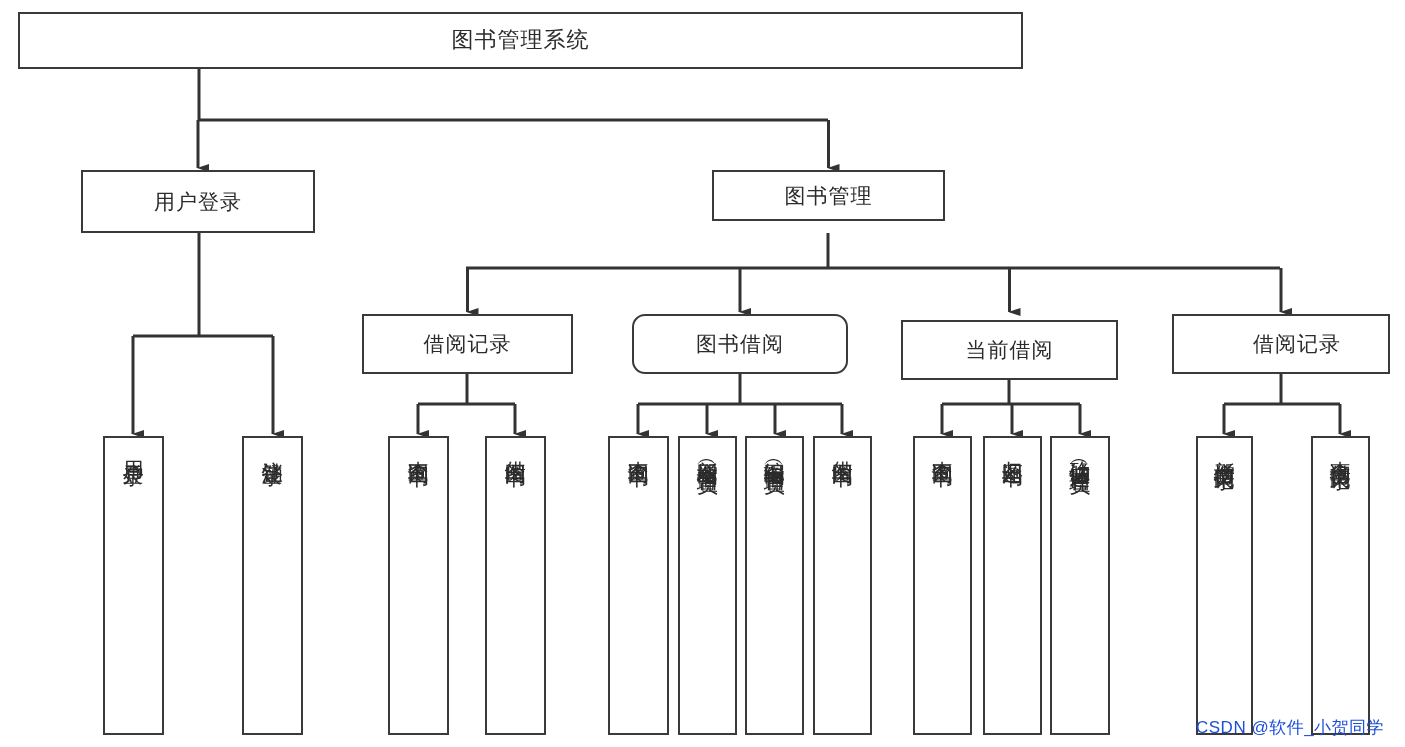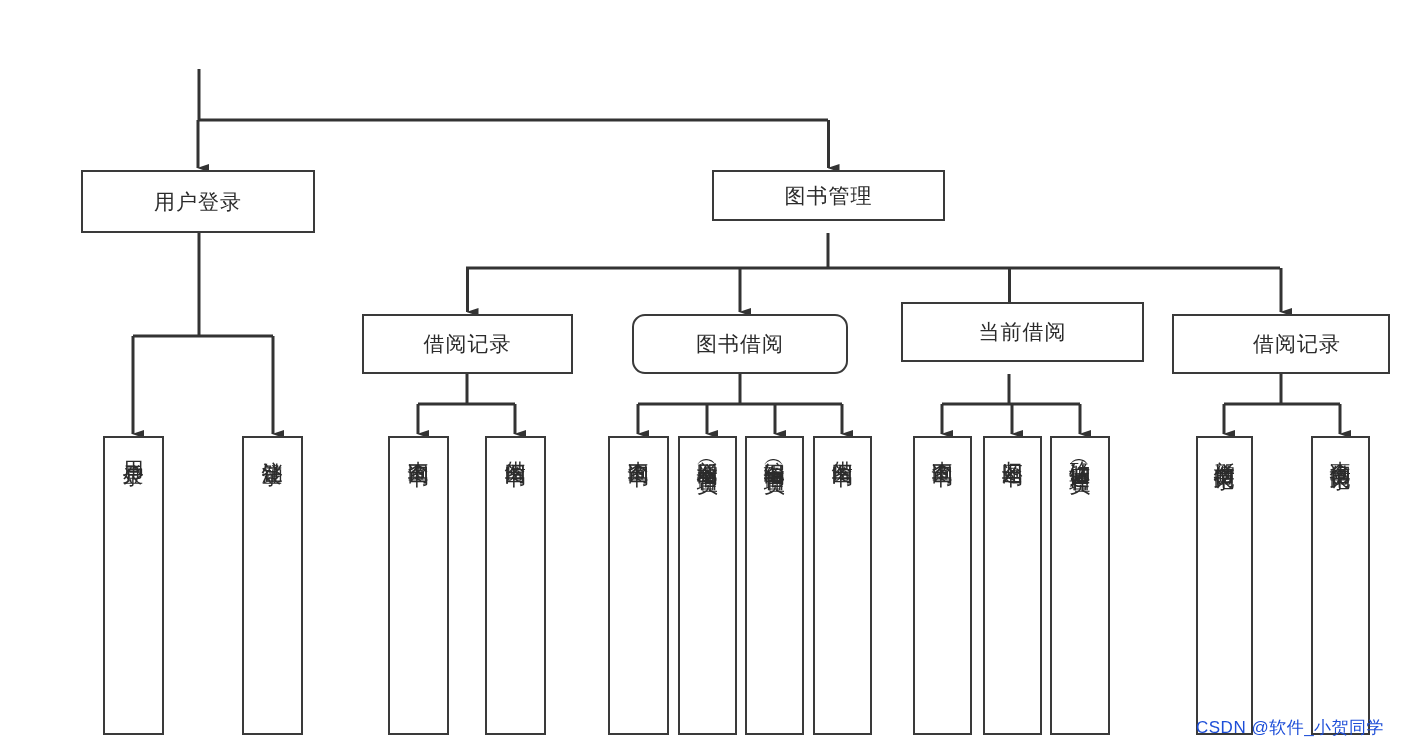--- a/index.html
+++ b/index.html
@@ -104,37 +104,40 @@
         <path d="M942,404 L942,434" marker-end="url(#arrow)"></path>
         <path d="M1012,404 L1012,434" marker-end="url(#arrow)"></path>
         <path d="M1080,404 L1080,434" marker-end="url(#arrow)"></path>
         <path d="M1281,374 L1281,404"></path>
         <path d="M1224,404 L1340,404"></path>
         <path d="M1224,404 L1224,434" marker-end="url(#arrow)"></path>
         <path d="M1340,404 L1340,434" marker-end="url(#arrow)"></path>
       </g>
   </svg>
 
+  <div class="node h root" id="node-root" style="left: 18px; top: 12px; width: 1005px; height: 57px;">
+    <span>图书管理系统</span>
+  </div>
 
   <div id="level2-host">
       <div class="node h" style="left: 81px; top: 170px; width: 234px; height: 63px;">
         <span>用户登录</span>
       </div>
       <div class="node h" style="left: 712px; top: 170px; width: 233px; height: 51px;">
         <span>图书管理</span>
       </div>
     </div>
   <div id="level3-host">
       <div class="node h" style="left: 362px; top: 314px; width: 211px; height: 60px;">
         <span>借阅记录</span>
       </div>
       <div class="node h" style="left: 632px; top: 314px; width: 216px; height: 60px; border-radius: 13px;">
         <span>图书借阅</span>
       </div>
-      <div class="node h" style="left: 901px; top: 302px; width: 243px; height: 60px;">
+      <div class="node h" style="left: 901px; top: 320px; width: 217px; height: 60px;">
         <span>当前借阅</span>
       </div>
       <div class="node h" style="left: 1172px; top: 314px; width: 218px; height: 60px; padding-left: 32px;">
         <span>借阅记录</span>
       </div>
     </div>
   <div id="leaf-host">
       <div class="node v" style="left: 103px; top: 436px; width: 61px; height: 299px;">
         <span class="vtext">用户登录</span>
       </div>

